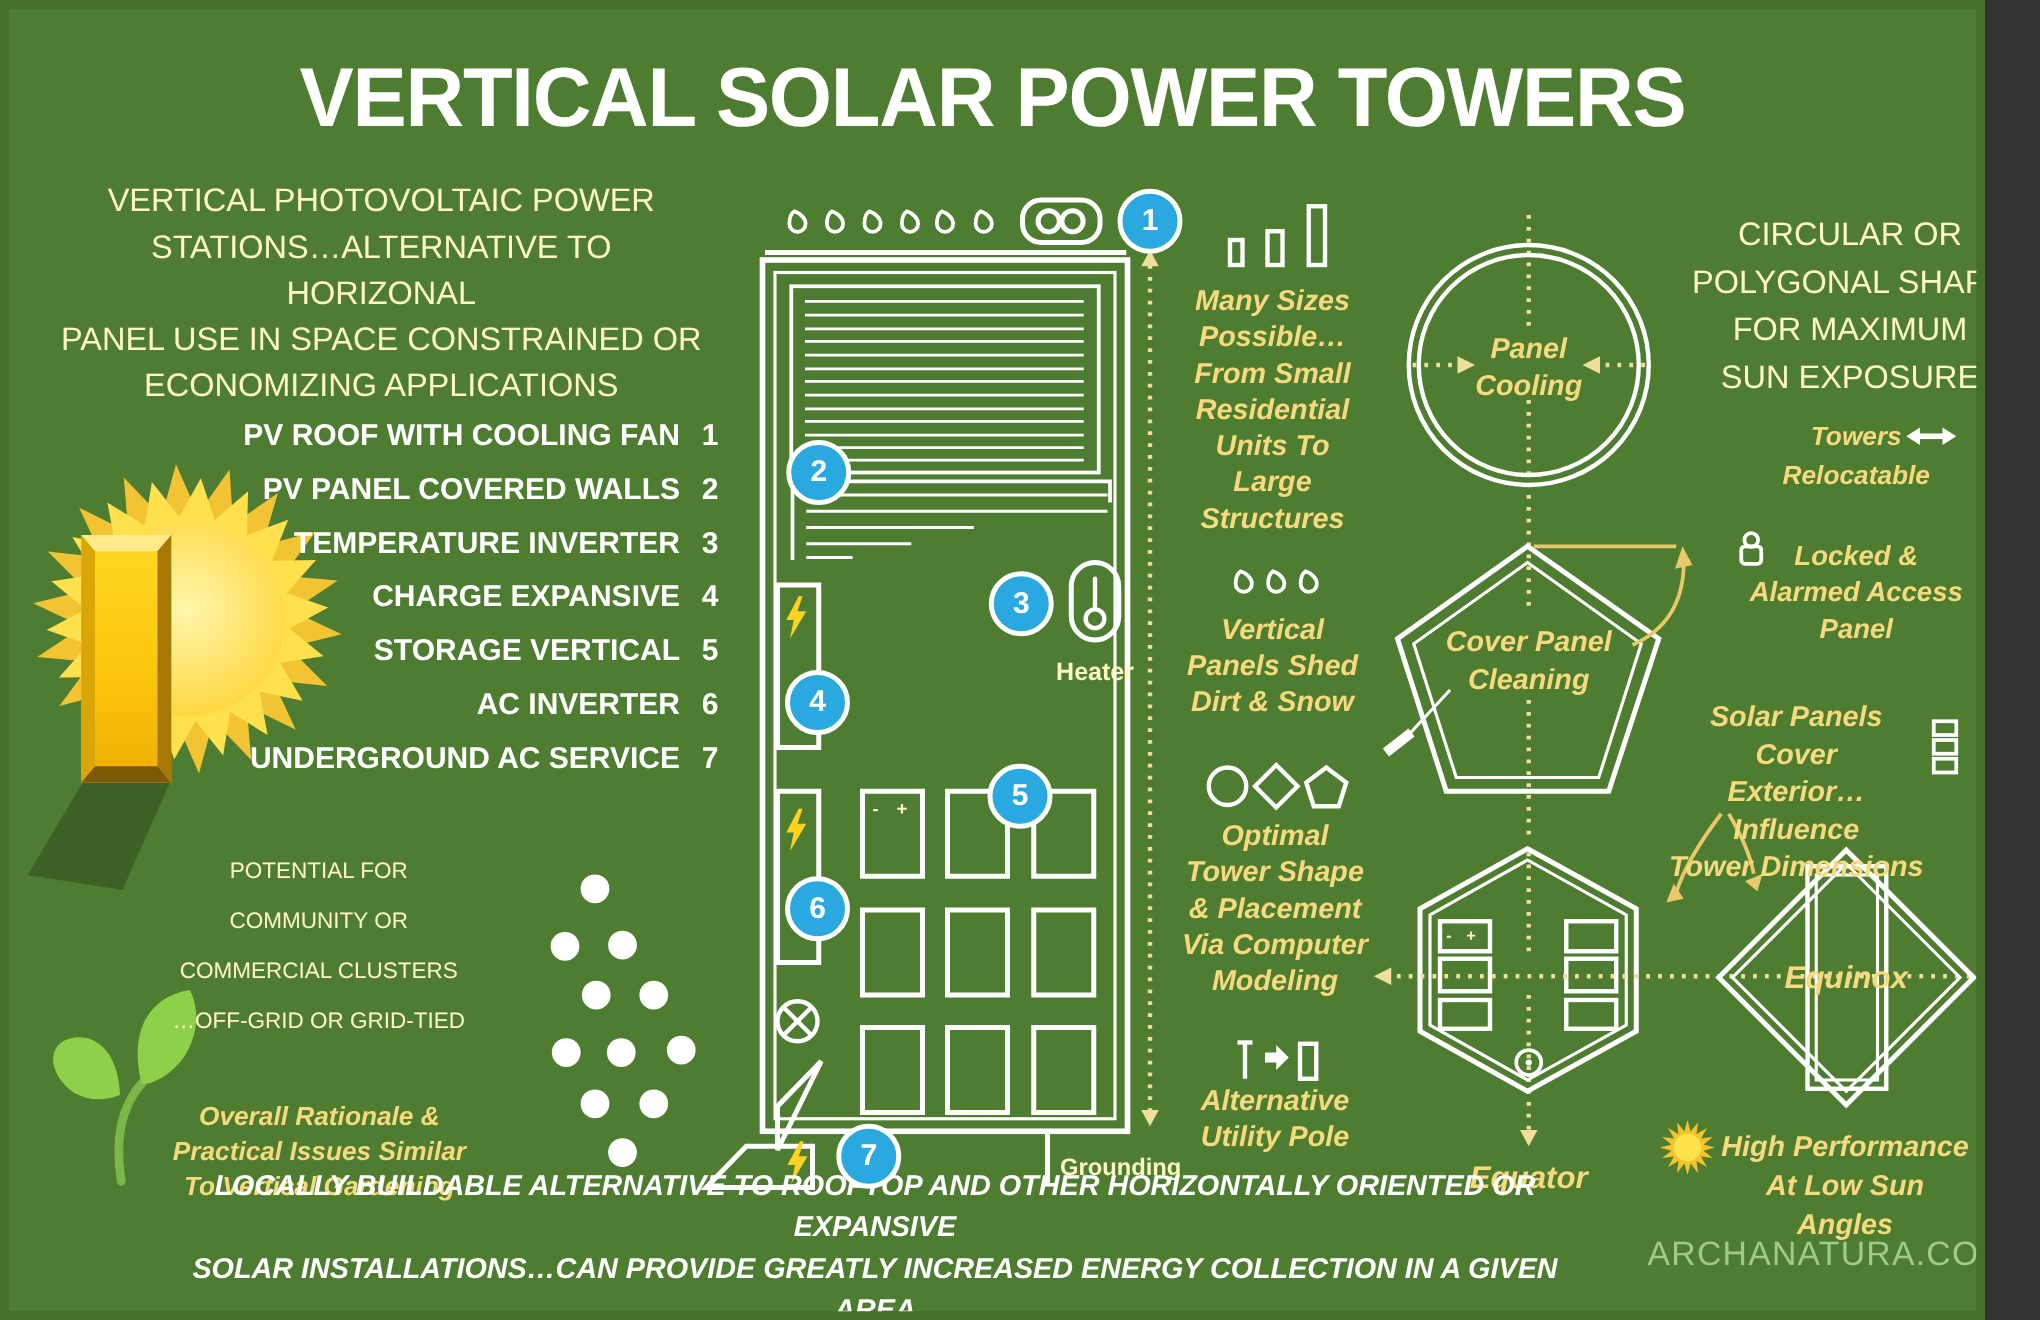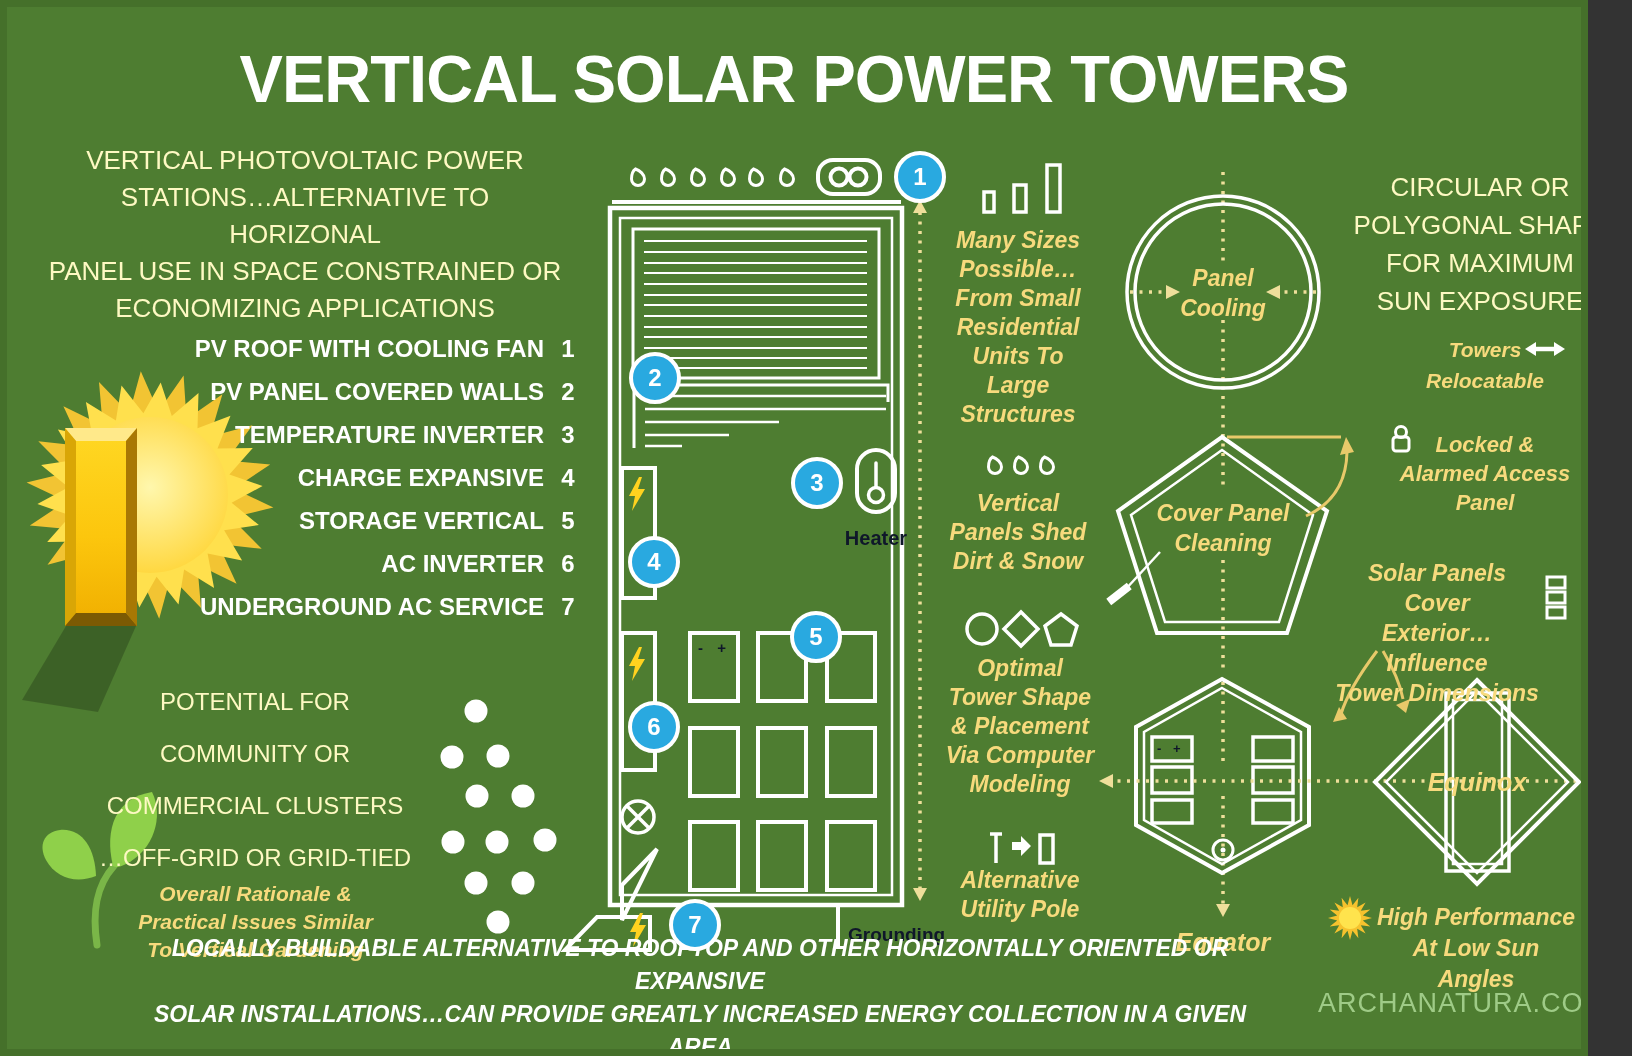--- a/index.html
+++ b/index.html
@@ -11,32 +11,32 @@
   .ctr{text-align:center;}
   .title{top:40px;left:0;width:100%;text-align:center;color:#ffffff;font-size:67px;font-weight:bold;
          letter-spacing:-1px;transform:scaleX(.97);}
   .lg{color:#fef9c3;font-weight:normal;}
   .yl{color:#f7da7d;font-weight:bold;font-style:italic;}
   .intro{left:45px;top:142px;width:520px;font-size:26px;line-height:37px;}
   .legend{left:180px;top:327px;width:400px;}
   .legend-row{display:flex;justify-content:flex-end;align-items:center;height:43px;gap:12px;}
   .legend-label{color:#fff;font-weight:bold;font-size:24px;}
   .legend-num{color:#fff;font-weight:bold;font-size:24px;width:24px;text-align:center;}
-  .cluster{left:60px;top:676px;width:390px;font-size:24px;line-height:52px;}
+  .cluster{left:60px;top:676px;width:390px;font-size:18px;line-height:40px;}
   .garden{left:118px;top:880px;width:275px;font-size:21px;line-height:28px;}
   .footer{left:140px;top:932px;width:1120px;color:#fff;font-weight:bold;font-style:italic;
           font-size:23px;line-height:33px;}
   .site{left:1318px;top:988px;width:262px;color:#9fcb87;font-size:27px;letter-spacing:1px;}
   .marker{position:absolute;width:44px;height:44px;border-radius:50%;background:#29a9e0;
           border:4px solid #fff;color:#fff;font-weight:bold;font-size:24px;display:flex;
           align-items:center;justify-content:center;z-index:20;}
   .mid{font-size:23px;line-height:29px;}
   .rt-head{left:1330px;top:156px;width:300px;font-size:26px;line-height:38px;margin-top:12px;}
   svg{position:absolute;left:0;top:0;}
-  .small-label{color:#0f172a;font-weight:bold;}
+  .small-label{color:#fef9c3;font-weight:bold;}
 </style>
 </head>
 <body>
 <div id="canvas">
 
 <svg width="1632" height="1056" viewBox="0 0 1632 1056">
   <defs>
     <path id="drop" d="M -2.5 -9 C 2 -7.5 6.5 -3.5 6.5 1 A 6.5 6.5 0 1 1 -6.5 1 C -6.5 -3.5 -5.5 -7 -2.5 -9 Z"></path>
     <polygon id="bolt" points="10,0 0,19 6,19 3,34 16,12 9,12 13,0"></polygon>
     <radialGradient id="sunGrad" cx="50%" cy="45%" r="60%">

